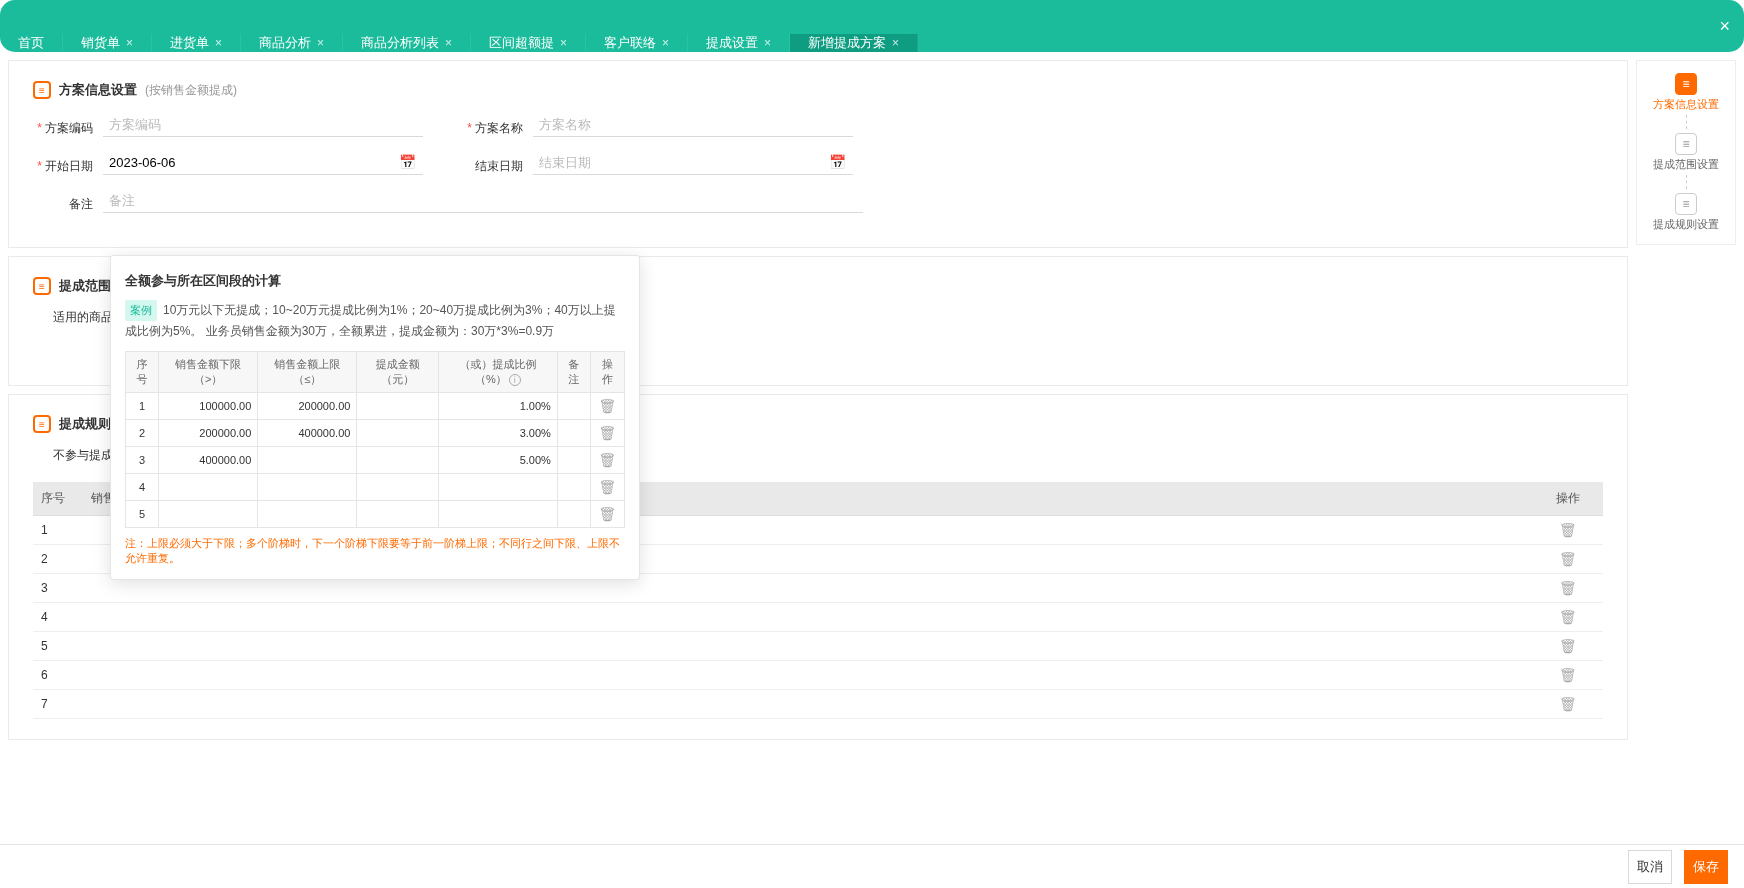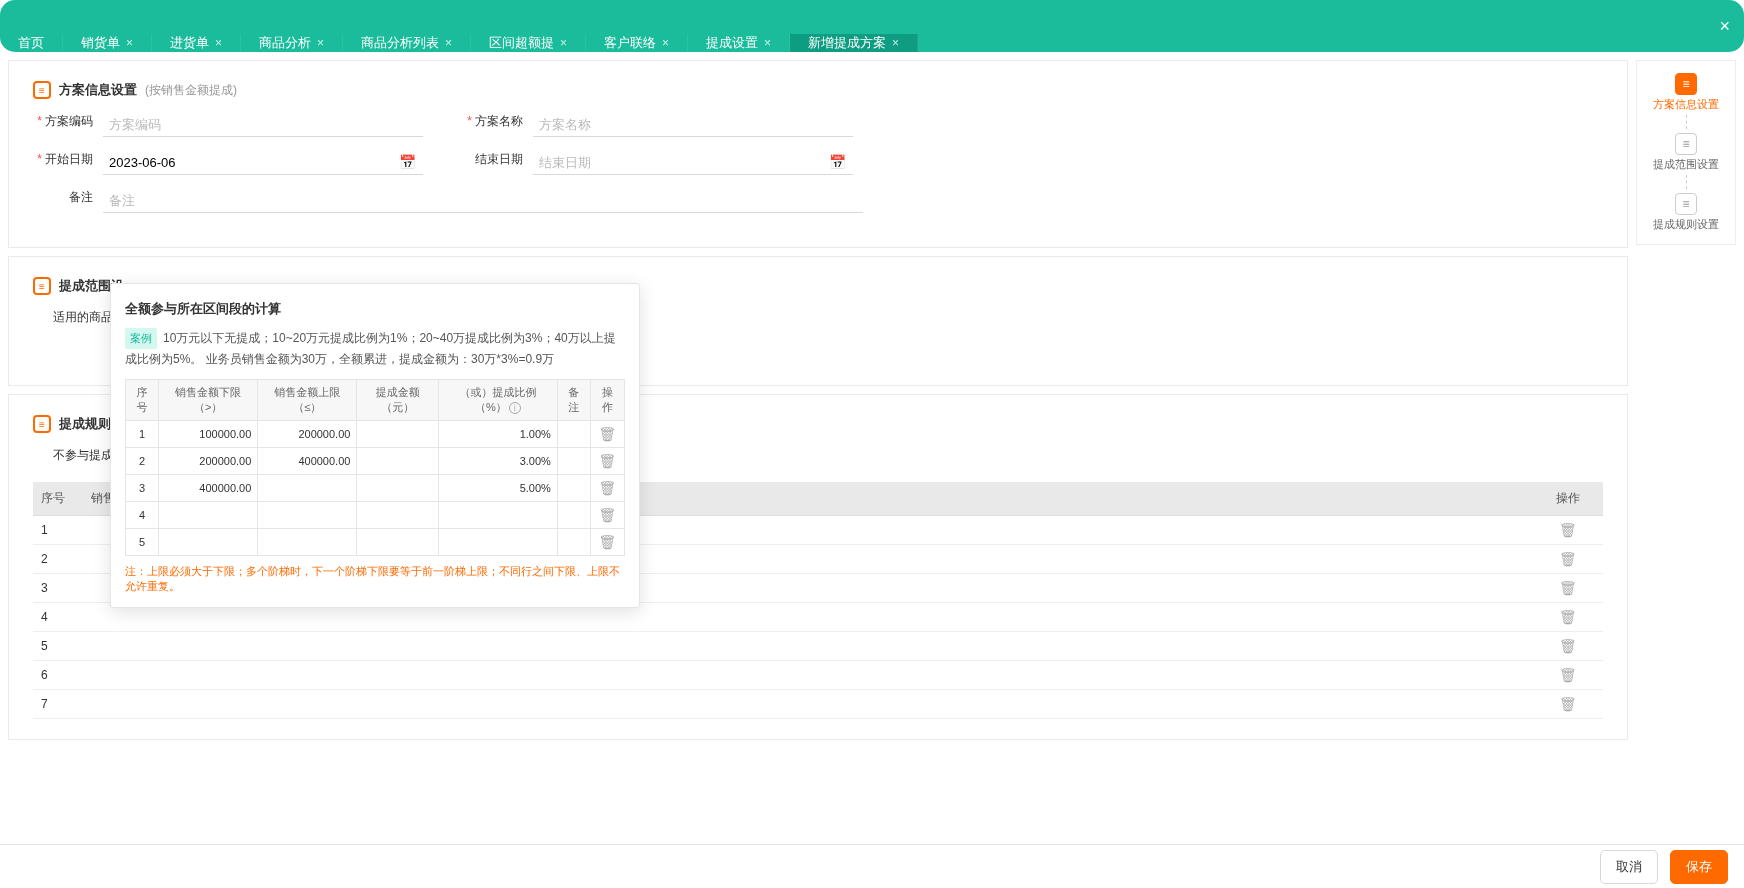--- a/index.html
+++ b/index.html
@@ -17,21 +17,21 @@
 .main-col { flex: 1; display: flex; flex-direction: column; gap: 8px; min-width: 0; }
 .nav-col { width: 100px; background: #fff; border: 1px solid #eee; padding: 12px 4px; display: flex; flex-direction: column; align-items: center; gap: 2px; }
 
 .panel { background: #fff; border: 1px solid #eaeaea; padding: 20px 24px 20px 24px; }
 .panel-header { display: flex; align-items: center; gap: 8px; margin-bottom: 14px; }
 .section-icon { width: 18px; height: 18px; border: 2px solid #ff6a00; border-radius: 4px; display: inline-flex; align-items: center; justify-content: center; color: #ff6a00; font-size: 10px; font-weight: bold; }
 .panel-title { font-size: 13px; font-weight: bold; color: #333; }
 .panel-sub { color: #999; font-size: 12px; }
 
 .form-row { display: flex; gap: 40px; margin-bottom: 14px; align-items: center; }
-.form-item { display: flex; align-items: flex-start; gap: 10px; }
+.form-item { display: flex; align-items: flex-end; gap: 10px; }
 .form-label { width: 60px; text-align: right; color: #333; font-size: 12px; }
 .req::before { content: "*"; color: #ff4d4f; margin-right: 3px; }
 .input-underline { border: none; border-bottom: 1px solid #d9d9d9; padding: 4px 6px; font-size: 13px; width: 320px; outline: none; }
 .input-underline::placeholder { color: #bbb; }
 .date-wrap { position: relative; }
 .date-icon { position: absolute; right: 6px; top: 50%; transform: translateY(-55%); color: #ff6a00; font-size: 14px; }
 
 .scope-list { display: flex; flex-direction: row; gap: 14px; padding-left: 20px; }
 .scope-label { font-size: 12px; color: #333; }
 
@@ -51,26 +51,26 @@
 
 .nav-node { display: flex; flex-direction: column; align-items: center; cursor: pointer; }
 .nav-icon { width: 22px; height: 22px; border: 1px solid #ccc; border-radius: 4px; display: flex; align-items: center; justify-content: center; color: #999; font-size: 12px; margin-bottom: 3px; }
 .nav-node.active .nav-icon { border-color: #ff6a00; background: #ff6a00; color: #fff; }
 .nav-node.active .nav-label { color: #ff6a00; }
 .nav-label { font-size: 11px; color: #666; text-align: center; line-height: 1.2; }
 .nav-line { width: 1px; height: 14px; border-left: 1px dashed #ccc; margin: 2px 0; }
 
 
 .footer-bar { position: fixed; bottom: 0; left: 0; right: 0; height: 44px; background: #fff; border-top: 1px solid #e5e5e5; display: flex; align-items: center; justify-content: flex-end; padding: 0 16px; gap: 12px; }
-.btn { padding: 7px 15px; font-size: 13px; cursor: pointer; border-radius: 5px; }
+.btn { padding: 7px 8px; font-size: 13px; cursor: pointer; border-radius: 0; }
 .btn-default { background: #fff; border: 1px solid #d9d9d9; color: #333; }
 .btn-primary { background: #ff6a00; border: 1px solid #ff6a00; color: #fff; }
 
 
-.popover { position: absolute; top: 255px; left: 110px; width: 530px; background: #fff; border: 1px solid #e5e5e5; border-radius: 3px; box-shadow: 0 4px 18px rgba(0,0,0,0.12); padding: 16px 14px 12px; z-index: 50; font-size: 12px; margin-top: 28px; }
+.popover { position: absolute; top: 255px; left: 110px; width: 530px; background: #fff; border: 1px solid #e5e5e5; border-radius: 3px; box-shadow: 0 4px 18px rgba(0,0,0,0.12); padding: 16px 14px 12px; z-index: 50; font-size: 12px; }
 .pop-title { font-weight: bold; margin-bottom: 10px; font-size: 13px; }
 .pop-desc { color: #555; line-height: 1.7; margin-bottom: 10px; }
 .pop-tag { display:inline-block; background:#d4f7ef; color:#1abc9c; padding:1px 5px; border-radius:2px; margin-right:6px; font-size:11px;}
 .pop-table { width: 100%; border-collapse: collapse; margin-bottom: 8px; font-size: 11px; }
 .pop-table th, .pop-table td { border: 1px solid #e5e5e5; padding: 5px 6px; text-align: center; }
 .pop-table th { background: #f7f7f7; color: #666; font-weight: normal; }
 .pop-table td.right { text-align: right; }
 .pop-note { color: #ff6a00; font-size: 11px; line-height: 1.4; }
 .pop-info { width:12px;height:12px;border:1px solid #aaa;border-radius:50%;display:inline-flex;align-items:center;justify-content:center;color:#aaa;font-size:9px;margin-left:2px;}
 </style>

